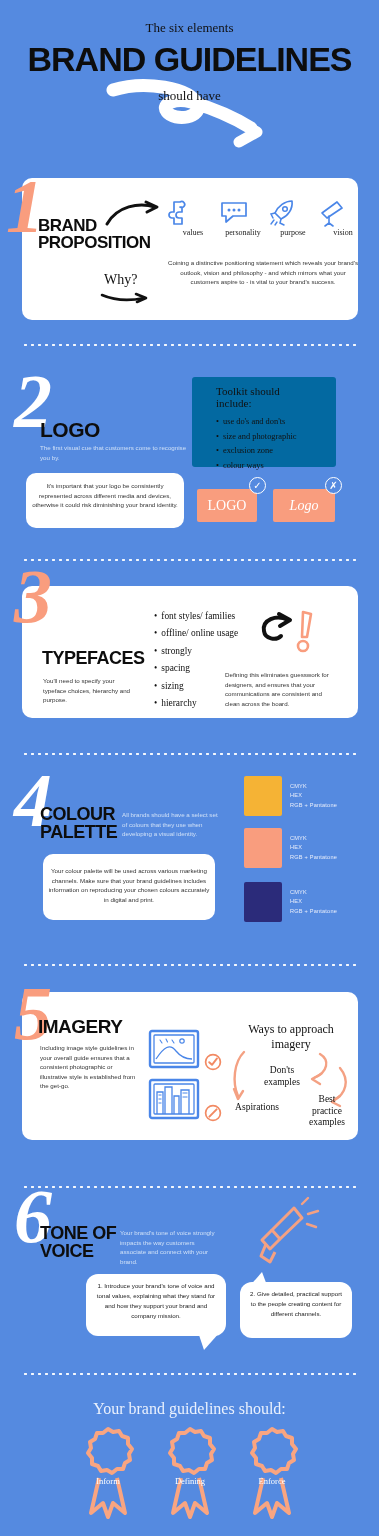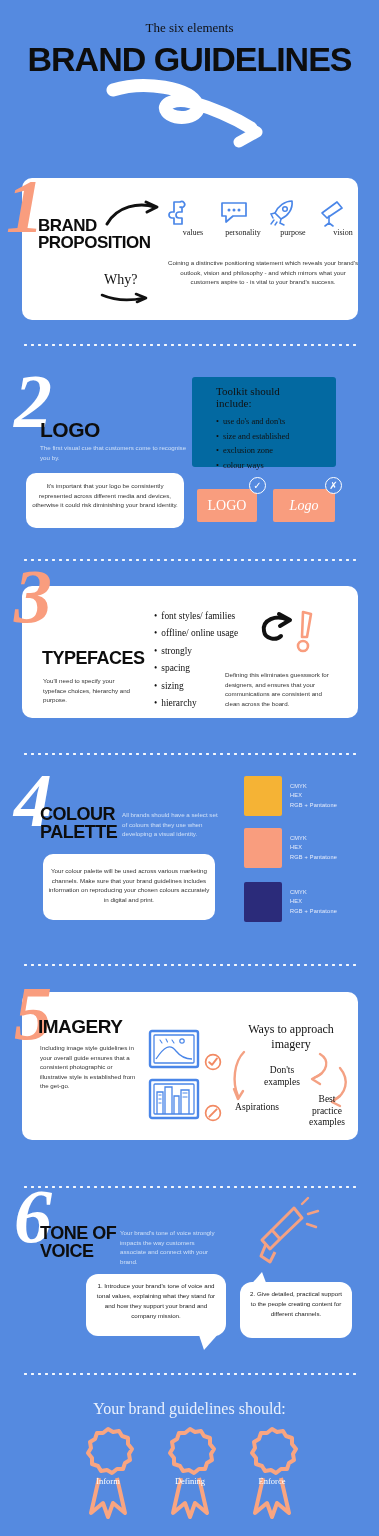--- a/index.html
+++ b/index.html
@@ -123,20 +123,21 @@
 
   <div class="header">
     <div class="kicker">The six elements</div>
     <div class="maintitle">BRAND GUIDELINES</div>
     <div class="swirl">
       <svg width="180" height="70" viewBox="0 0 180 70">
         <path d="M8 12 C 40 2, 85 10, 92 26 C 98 40, 70 44, 62 34 C 55 25, 72 20, 86 24 C 110 31, 130 40, 146 50" stroke="#ffffff" stroke-width="13" fill="none" stroke-linecap="round"></path>
         <path d="M128 40 L152 54 L134 64" stroke="#ffffff" stroke-width="11" fill="none" stroke-linecap="round" stroke-linejoin="round"></path>
       </svg>
     </div>
+    <div class="shouldhave">should have</div>
   </div>
 
   <div class="s1">
     <div class="card" style="left:22px; top:178px; width:336px; height:142px;"></div>
 
     <div class="bignum num-coral" style="left:6px; top:168px;">1</div>
 
     <div class="sect-title" style="left:38px; top:218px; font-size:17px;">
       <div>BRAND</div>
       <div>PROPOSITION</div>
@@ -205,21 +206,21 @@
 
     <div class="smalltext blue" style="left:40px; top:443px; width:150px;">The first visual cue that customers come to recognise you by.</div>
 
     <div class="card" style="left:26px; top:473px; width:158px; height:55px;"></div>
     <div class="smalltext" style="left:31px; top:481px; width:148px; text-align:center;">It's important that your logo be consistently represented across different media and devices, otherwise it could risk diminishing your brand identity.</div>
 
     <div class="toolkit" style="left:192px; top:377px; width:144px; height:90px;">
       <h4>Toolkit should include:</h4>
       <ul>
         <li>use do's and don'ts</li>
-        <li>size and established</li>
+        <li>size and photographic</li>
         <li>exclusion zone</li>
         <li>colour ways</li>
       </ul>
     </div>
 
     <div class="logochip" style="left:197px; top:489px; width:60px; height:33px;">LOGO</div>
     <div class="badge" style="left:249px; top:477px;">✓</div>
 
     <div class="logochip" style="left:273px; top:489px; width:62px; height:33px; font-style:italic;">Logo</div>
     <div class="badge" style="left:325px; top:477px;">✗</div>

